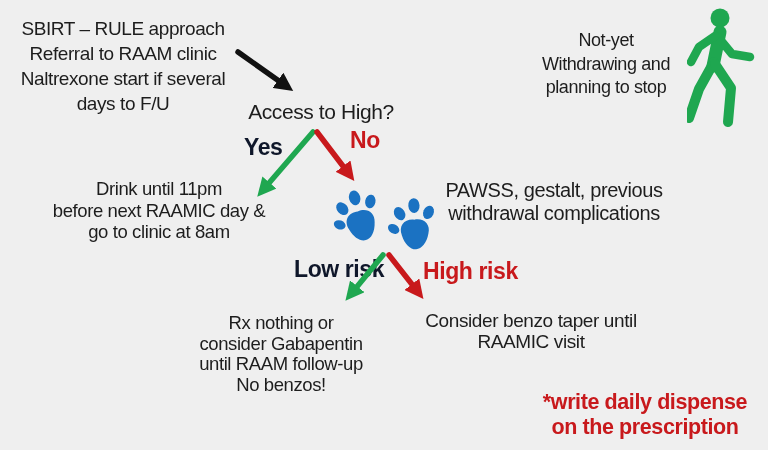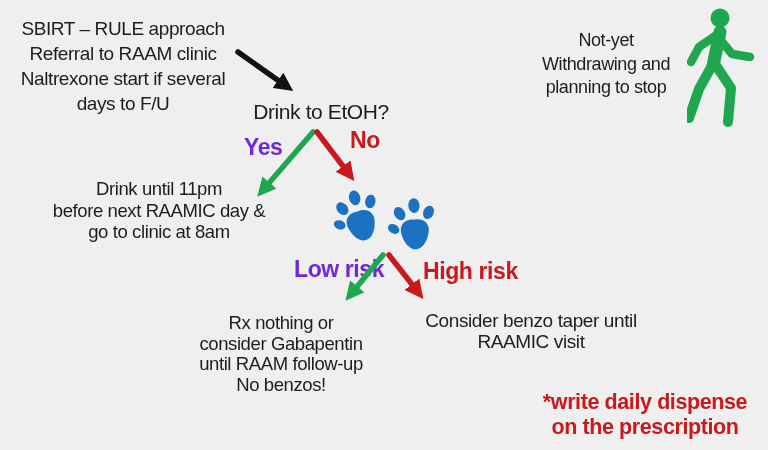--- a/index.html
+++ b/index.html
@@ -14,21 +14,21 @@
     overflow:hidden;
     color:#1d1d1d;
   }
   .txt{
     position:absolute;
     white-space:pre-line;
     text-align:center;
     letter-spacing:-0.4px;
     line-height:1.22;
   }
-  .green{color:#6d28d9;text-align:center;}
+  .green{color:#0f172a;text-align:center;}
   .red{color:#c8191c;}
   .abs{position:absolute;}
 
   .plan-note{left:6px;top:16px;width:234px;font-size:19px;line-height:25px;}
   .status-note{left:520px;top:29px;width:172px;font-size:18px;line-height:23.5px;}
   .access-q{left:243px;top:99px;width:156px;font-size:21px;white-space:nowrap;}
   .yes-lbl{left:244px;top:133px;font-size:23px;font-weight:bold;white-space:nowrap;}
   .no-lbl{left:350px;top:126px;font-size:23px;font-weight:bold;white-space:nowrap;}
   .drink-note{left:38px;top:178px;width:242px;font-size:18.5px;line-height:21.5px;}
   .pawss-note{left:428px;top:179px;width:252px;font-size:20px;line-height:23px;}
@@ -65,21 +65,21 @@
 
   <svg class="abs" style="left:228px;top:42px;" width="84" height="62" viewBox="0 0 84 62">
     <defs>
       <marker id="mk-black" markerWidth="3.4" markerHeight="3.4" refX="1.8" refY="1.7" orient="auto" markerUnits="strokeWidth">
         <path d="M0,0 L3.4,1.7 L0,3.4 Z" fill="#111"></path>
       </marker>
     </defs>
     <line x1="10" y1="10" x2="58" y2="44" stroke="#111" stroke-width="5.5" stroke-linecap="round" marker-end="url(#mk-black)"></line>
   </svg>
 
-  <div class="txt access-q">Drink to EtOH?</div>
+  <div class="txt access-q">Access to High?</div>
   <div class="txt green yes-lbl">Yes</div>
   <div class="txt red no-lbl">No</div>
 
   <svg class="abs" style="left:244px;top:122px;" width="82" height="86" viewBox="0 0 82 86">
     <defs>
       <marker id="mk-green1" markerWidth="3.4" markerHeight="3.4" refX="1.8" refY="1.7" orient="auto" markerUnits="strokeWidth">
         <path d="M0,0 L3.4,1.7 L0,3.4 Z" fill="#1fa750"></path>
       </marker>
     </defs>
     <line x1="69" y1="10" x2="19" y2="68" stroke="#1fa750" stroke-width="5.5" stroke-linecap="round" marker-end="url(#mk-green1)"></line>
@@ -110,20 +110,22 @@
   <svg class="abs" style="left:388px;top:196px;transform:rotate(-4deg);" width="50" height="60" viewBox="0 0 64 74">
     <g fill="#1b72c2">
       <ellipse cx="16" cy="20" rx="6.8" ry="9" transform="rotate(-26 16 20)"></ellipse>
       <ellipse cx="35" cy="11" rx="7.2" ry="9.5"></ellipse>
       <ellipse cx="53" cy="21" rx="6.6" ry="8.8" transform="rotate(27 53 21)"></ellipse>
       <ellipse cx="7" cy="39" rx="5.8" ry="7.8" transform="rotate(-55 7 39)"></ellipse>
       <path d="M17,48 C13,35 22,27 34,29 C46,27 55,36 51,48 C48,60 41,67 34,67 C27,67 20,60 17,48 Z"></path>
     </g>
   </svg>
 
+  <div class="txt pawss-note">PAWSS, gestalt, previous
+withdrawal complications</div>
 
   <div class="txt green lowrisk-lbl">Low risk</div>
   <div class="txt red highrisk-lbl">High risk</div>
 
   <svg class="abs" style="left:334px;top:246px;" width="60" height="64" viewBox="0 0 60 64">
     <defs>
       <marker id="mk-green2" markerWidth="3.4" markerHeight="3.4" refX="1.8" refY="1.7" orient="auto" markerUnits="strokeWidth">
         <path d="M0,0 L3.4,1.7 L0,3.4 Z" fill="#1fa750"></path>
       </marker>
     </defs>

